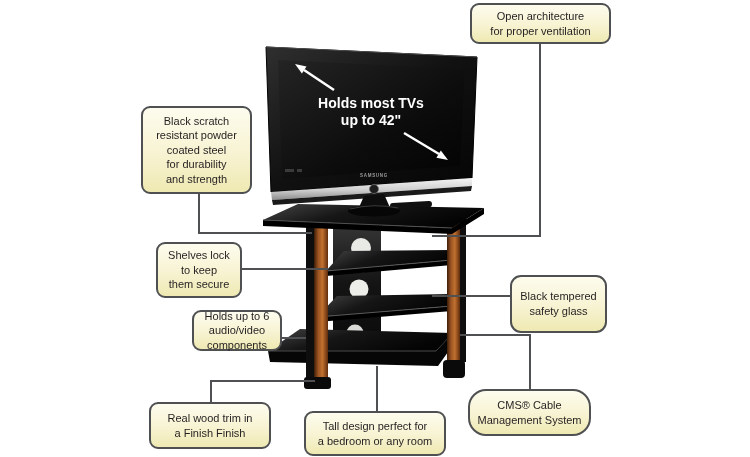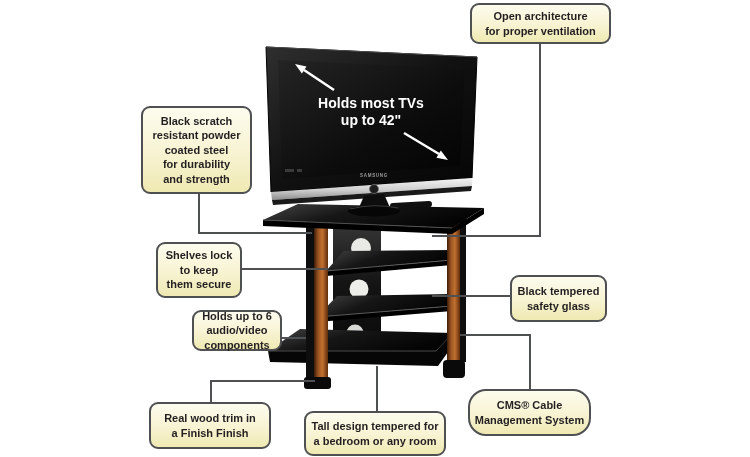--- a/index.html
+++ b/index.html
@@ -8,27 +8,27 @@
     font-family:"Liberation Sans",sans-serif;
   }
   .scene{position:absolute;left:0;top:0;}
   .callout{
     position:absolute;display:flex;align-items:center;justify-content:center;
     background:linear-gradient(180deg,#fdfcee 0%,#f7f3d2 55%,#efe9b2 100%);
     border:2px solid #4f5052;border-radius:9px;box-sizing:border-box;
     text-align:center;z-index:5;
   }
   .callout-text{
-    white-space:pre-line;font-size:11px;font-weight:700;color:#231f20;line-height:1.32;
+    white-space:pre-line;font-size:11px;font-weight:400;color:#231f20;line-height:1.32;
     letter-spacing:0;padding:2px 4px;
   }
   #co-open { left:470px; top:3px;   width:141px; height:41px; }
   #co-steel{ left:141px; top:106px; width:111px; height:88px; }
   #co-lock { left:156px; top:242px; width:86px;  height:56px; }
-  #co-glass{ left:510px; top:275px; width:97px;  height:47px; }
+  #co-glass{ left:510px; top:275px; width:97px;  height:58px;border-radius:11px; }
   #co-comp { left:192px; top:310px; width:90px;  height:41px; }
   #co-wood { left:149px; top:402px; width:122px; height:47px; }
   #co-tall { left:304px; top:411px; width:142px; height:45px; }
   #co-cms  { left:468px; top:389px; width:123px; height:47px;border-radius:18px; }
   .screen-note{font-family:"Liberation Sans",sans-serif;font-weight:700;fill:#ffffff;}
   .brand{font-family:"Liberation Sans",sans-serif;font-weight:700;fill:#9a9a9a;letter-spacing:0.7px;}
 </style>
 </head>
 <body>
 
@@ -178,21 +178,21 @@
   <div class="callout" id="co-comp">
     <span class="callout-text">Holds up to 6
 audio/video
 components</span>
   </div>
   <div class="callout" id="co-wood">
     <span class="callout-text">Real wood trim in
 a Finish Finish</span>
   </div>
   <div class="callout" id="co-tall">
-    <span class="callout-text">Tall design tempered for
+    <span class="callout-text">Tall design perfect for
 a bedroom or any room</span>
   </div>
   <div class="callout" id="co-cms">
     <span class="callout-text">CMS® Cable
 Management System</span>
   </div>
 
 </div>
 
 </body></html>

